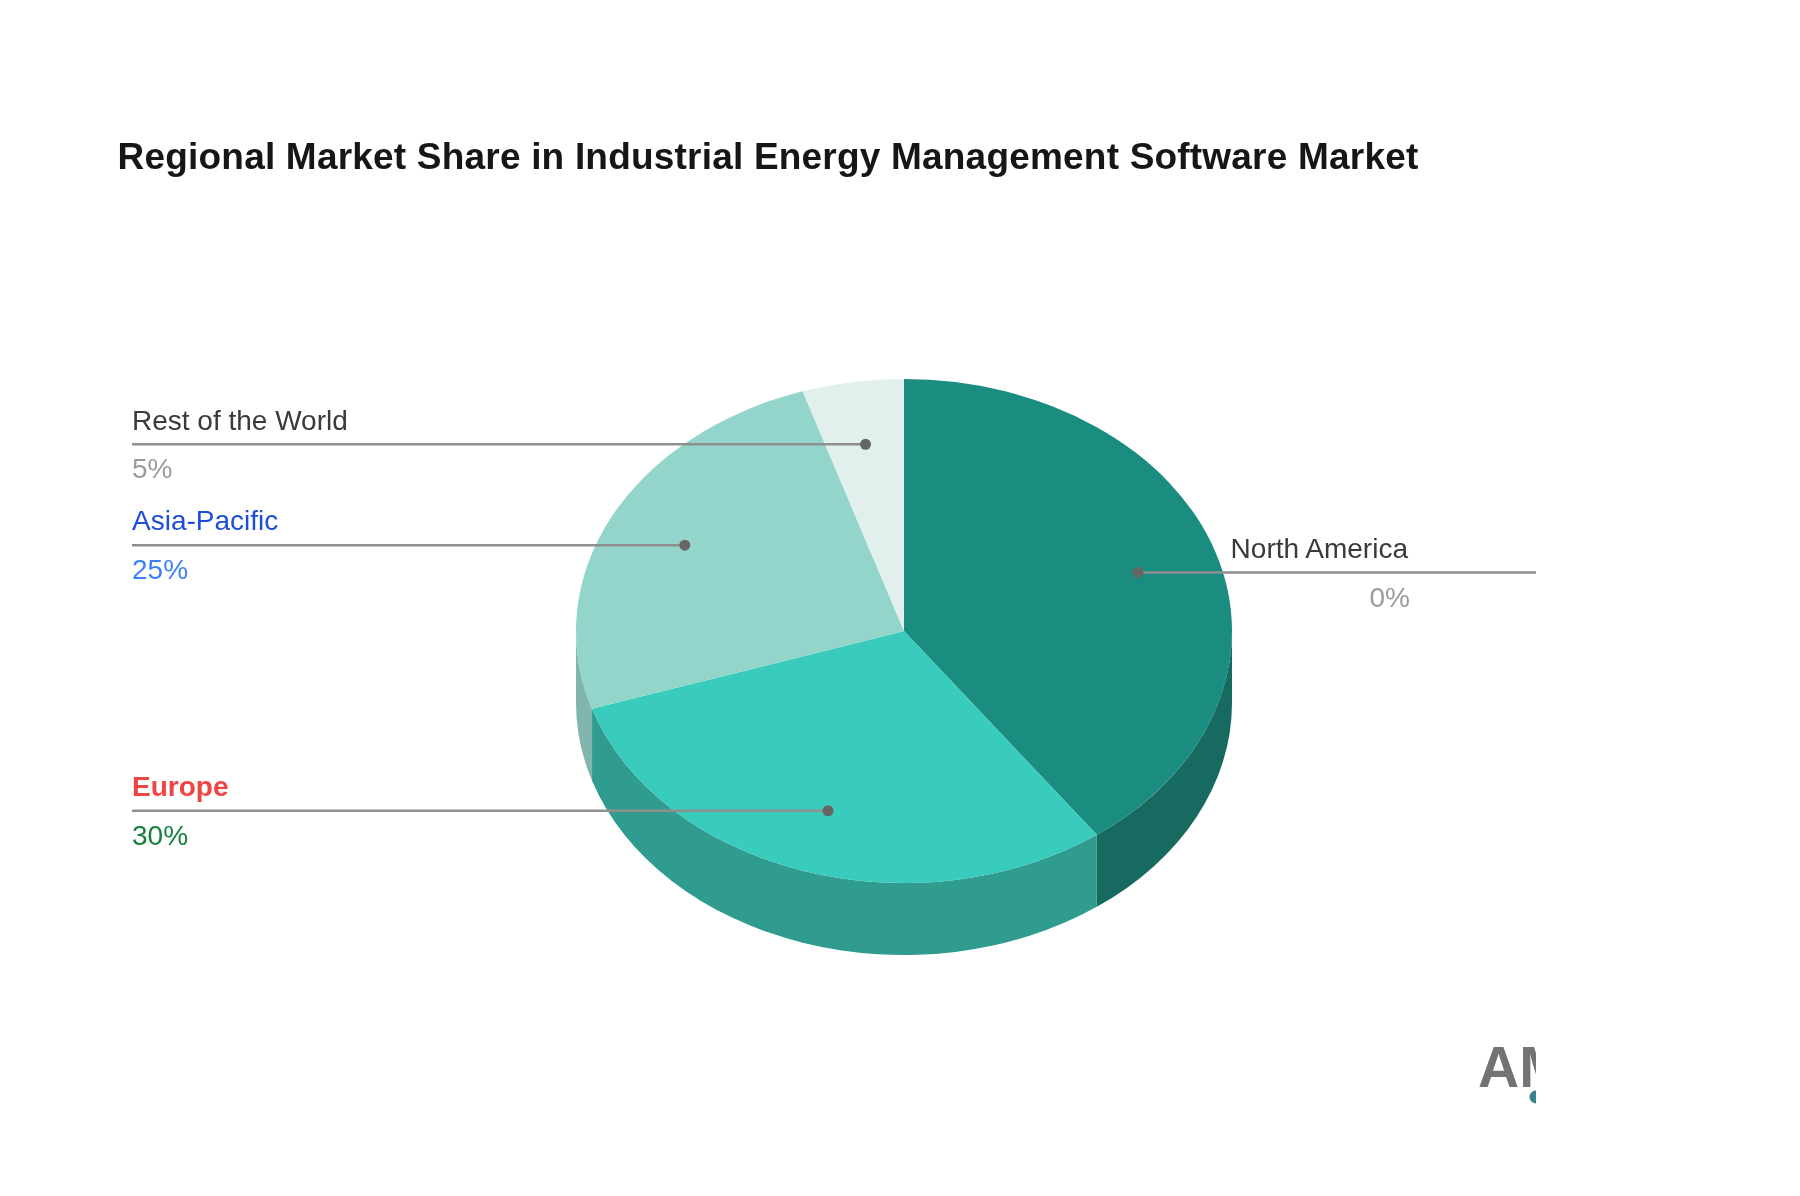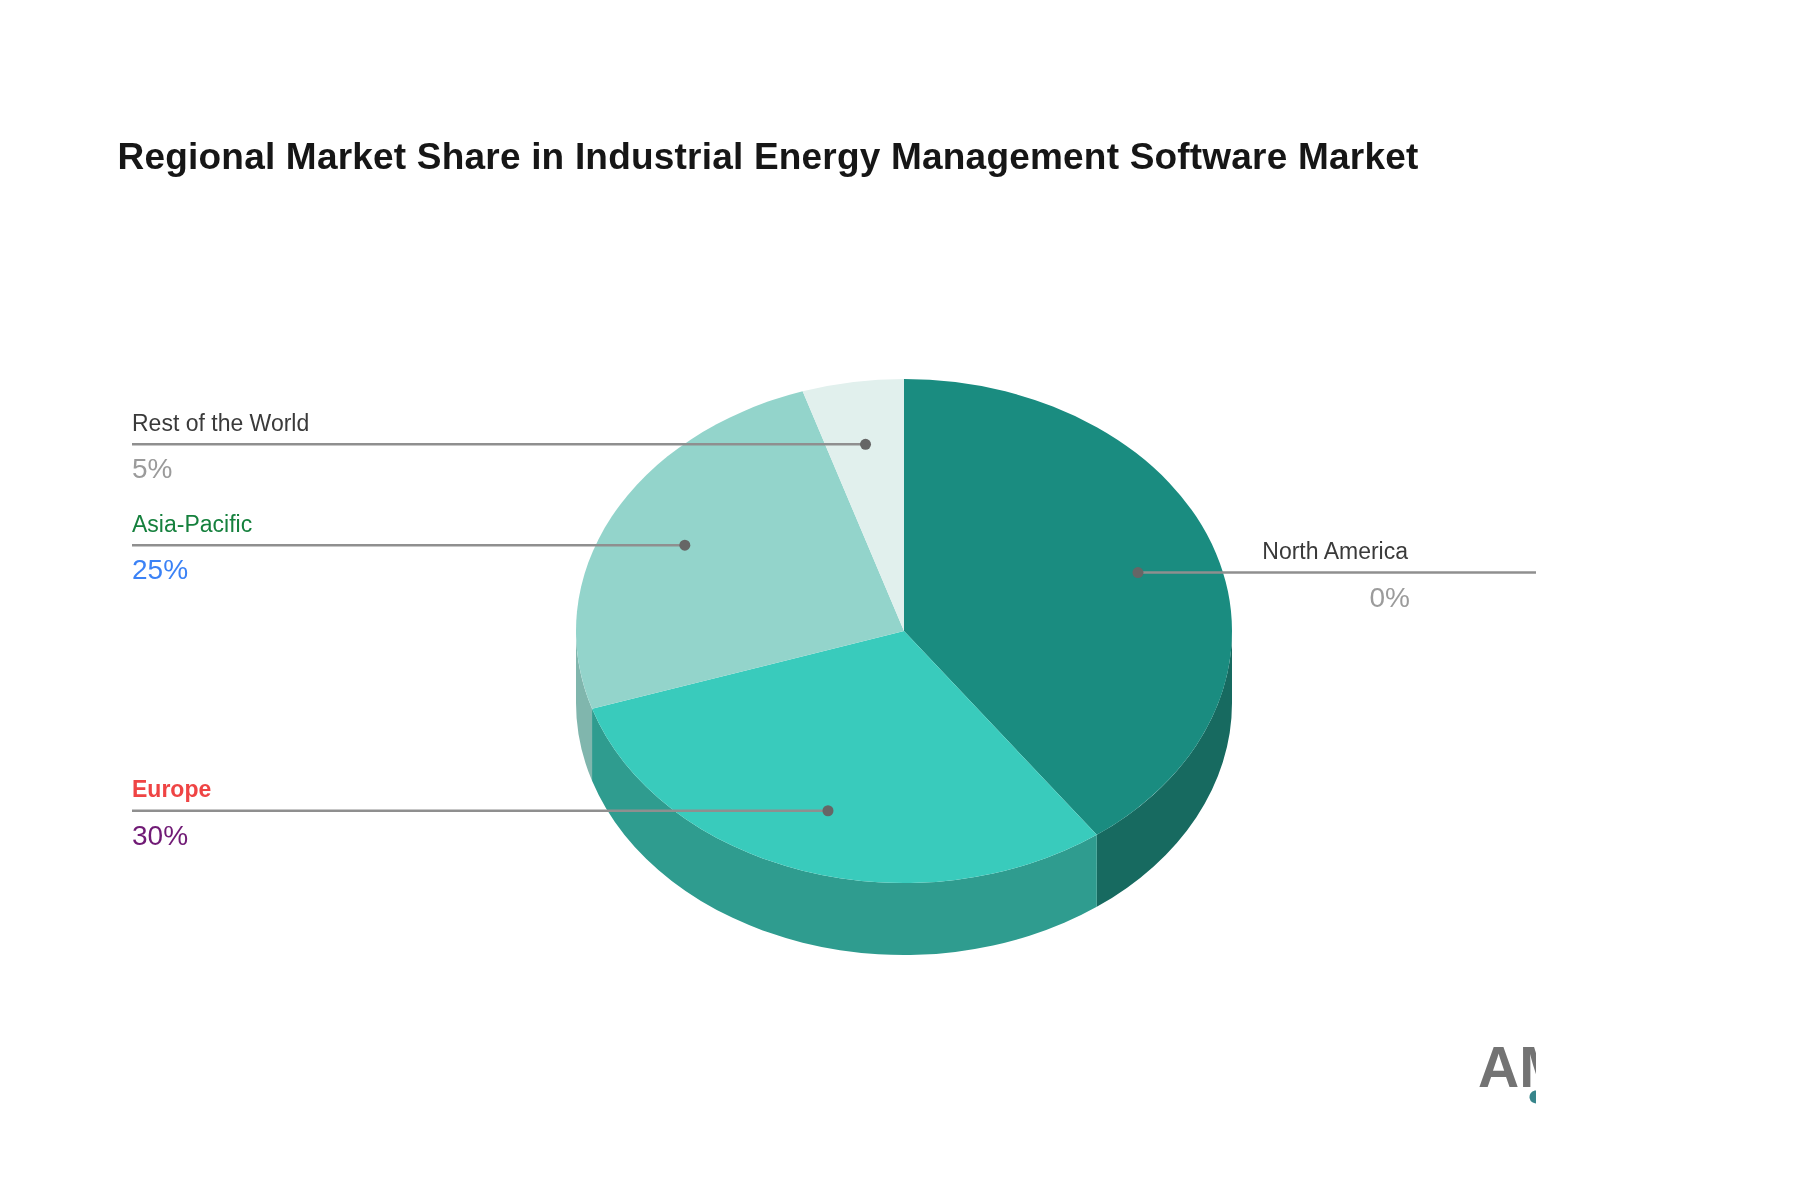--- a/index.html
+++ b/index.html
@@ -11,21 +11,21 @@
     position:absolute;top:136px;left:0;width:100%;text-align:center;
     font-size:37px;font-weight:bold;color:#161616;letter-spacing:0.2px;
   }
   .subtitle{
     position:absolute;top:194px;left:0;width:100%;text-align:center;
     font-size:31px;font-weight:bold;color:#3e4b5c;
   }
   svg.chart{position:absolute;left:0;top:0;}
   .callout{position:absolute;width:0;height:0;}
   .callout .name{
-    position:absolute;bottom:8px;left:0;font-size:23px;color:#3a3a3a;
+    position:absolute;bottom:8px;left:0;font-size:28px;color:#3a3a3a;
     white-space:nowrap;line-height:1.1;
   }
   .callout .pct{
     position:absolute;top:10px;left:0;font-size:28px;color:#9b9b9b;
     white-space:nowrap;line-height:1.1;
   }
   .callout.right .name{left:auto;right:2px;}
   .callout.right .pct{left:auto;right:0;}
   .logo-text{
     position:absolute;left:1478px;top:1034px;
@@ -67,24 +67,24 @@
     </g>
   </svg>
 
   <div id="callouts">
       <div class="callout right" style="top: 572.596px; right: 126px;">
         <div class="name" style="color: rgb(58, 58, 58);">North America</div>
         <div class="pct" style="color: rgb(155, 155, 155);">0%</div>
       </div>
       <div class="callout" style="top: 810.75px; left: 132px;">
         <div class="name" style="color: #ef4444; font-weight: bold;">Europe</div>
-        <div class="pct" style="color: #701a75;">30%</div>
+        <div class="pct" style="color: #15803d;">30%</div>
       </div>
       <div class="callout" style="top: 545.196px; left: 132px;">
-        <div class="name" style="color: #15803d;">Asia-Pacific</div>
+        <div class="name" style="color: #1d4ed8;">Asia-Pacific</div>
         <div class="pct" style="color: #3b82f6;">25%</div>
       </div>
       <div class="callout" style="top: 444.327px; left: 132px;">
         <div class="name" style="color: rgb(58, 58, 58);">Rest of the World</div>
         <div class="pct" style="color: rgb(155, 155, 155);">5%</div>
       </div>
     </div>
 
   <div class="logo-text" style="color: #737373;">AMR</div>
 

